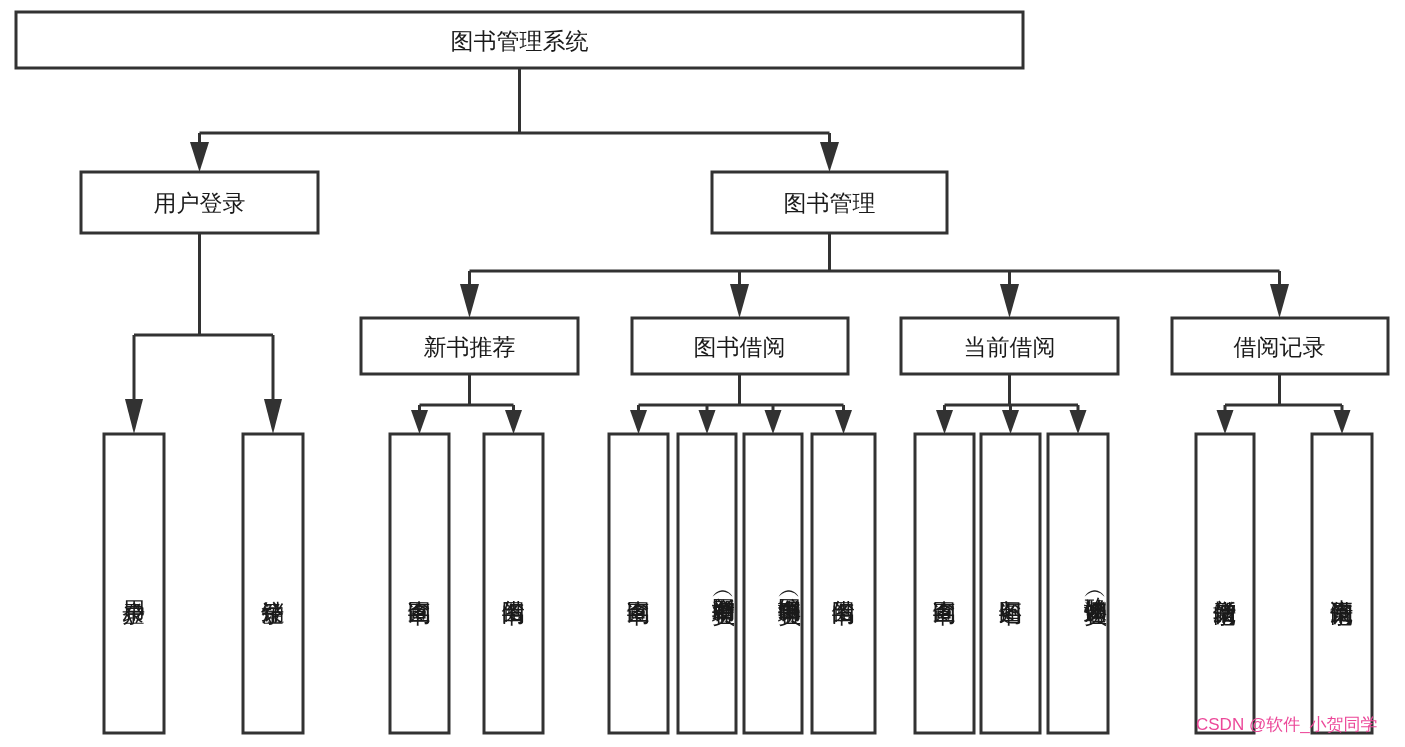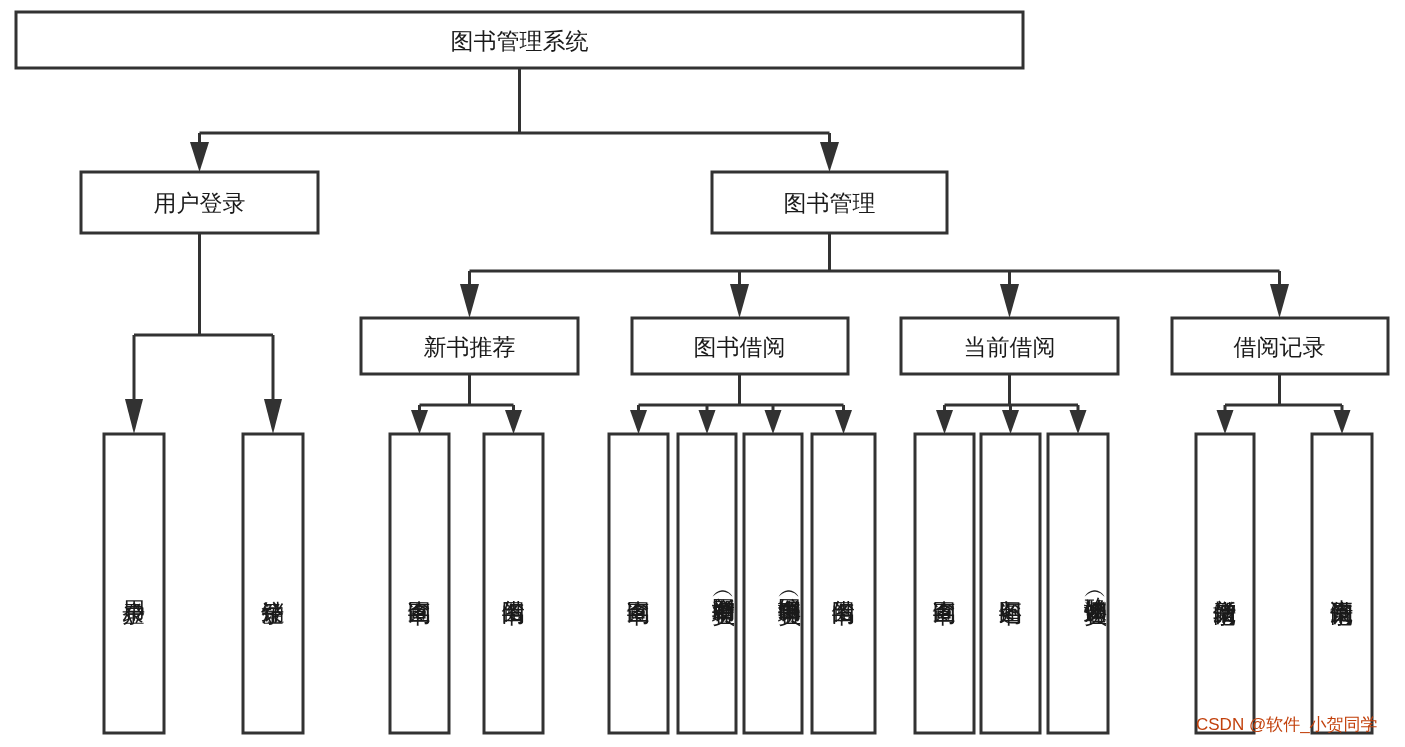--- a/index.html
+++ b/index.html
@@ -61,21 +61,21 @@
     justify-content: center;
     white-space: nowrap;
     pointer-events: none;
   }
   .watermark {
     position: absolute;
     left: 1196px;
     top: 713px;
     font-family: "Liberation Sans", "DejaVu Sans", sans-serif;
     font-size: 17px;
-    color: #c2410c;
+    color: #ec4899;
     white-space: nowrap;
     pointer-events: none;
   }
 </style>
 </head>
 <body>
 
 <div id="diagram-root">
 
   <svg class="diagram" viewBox="0 0 1405 747">

